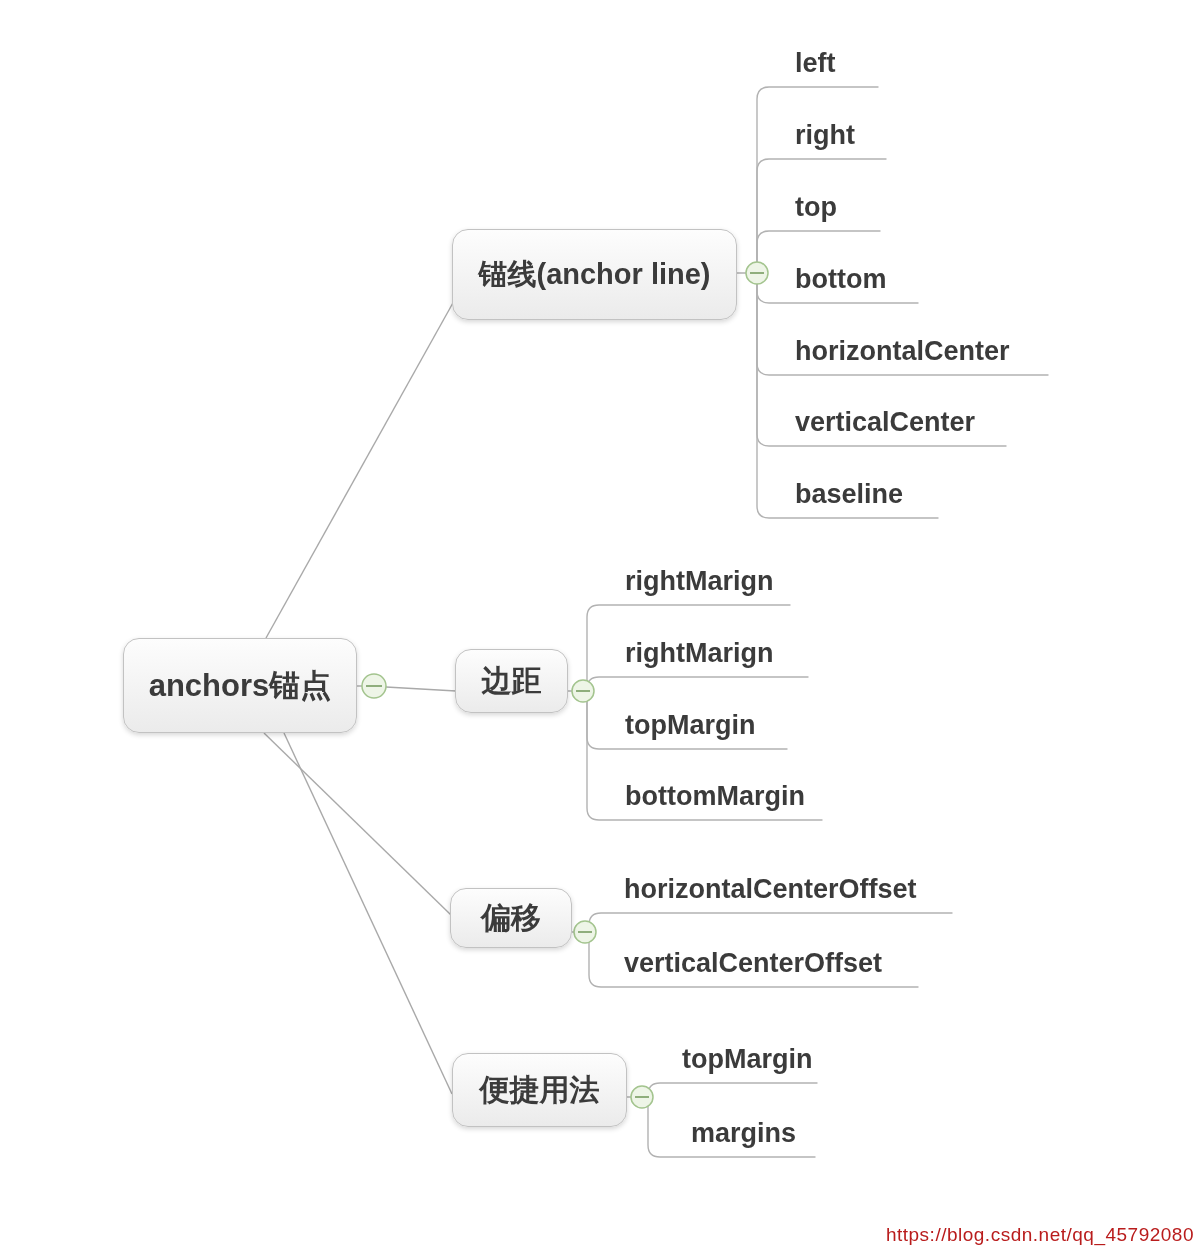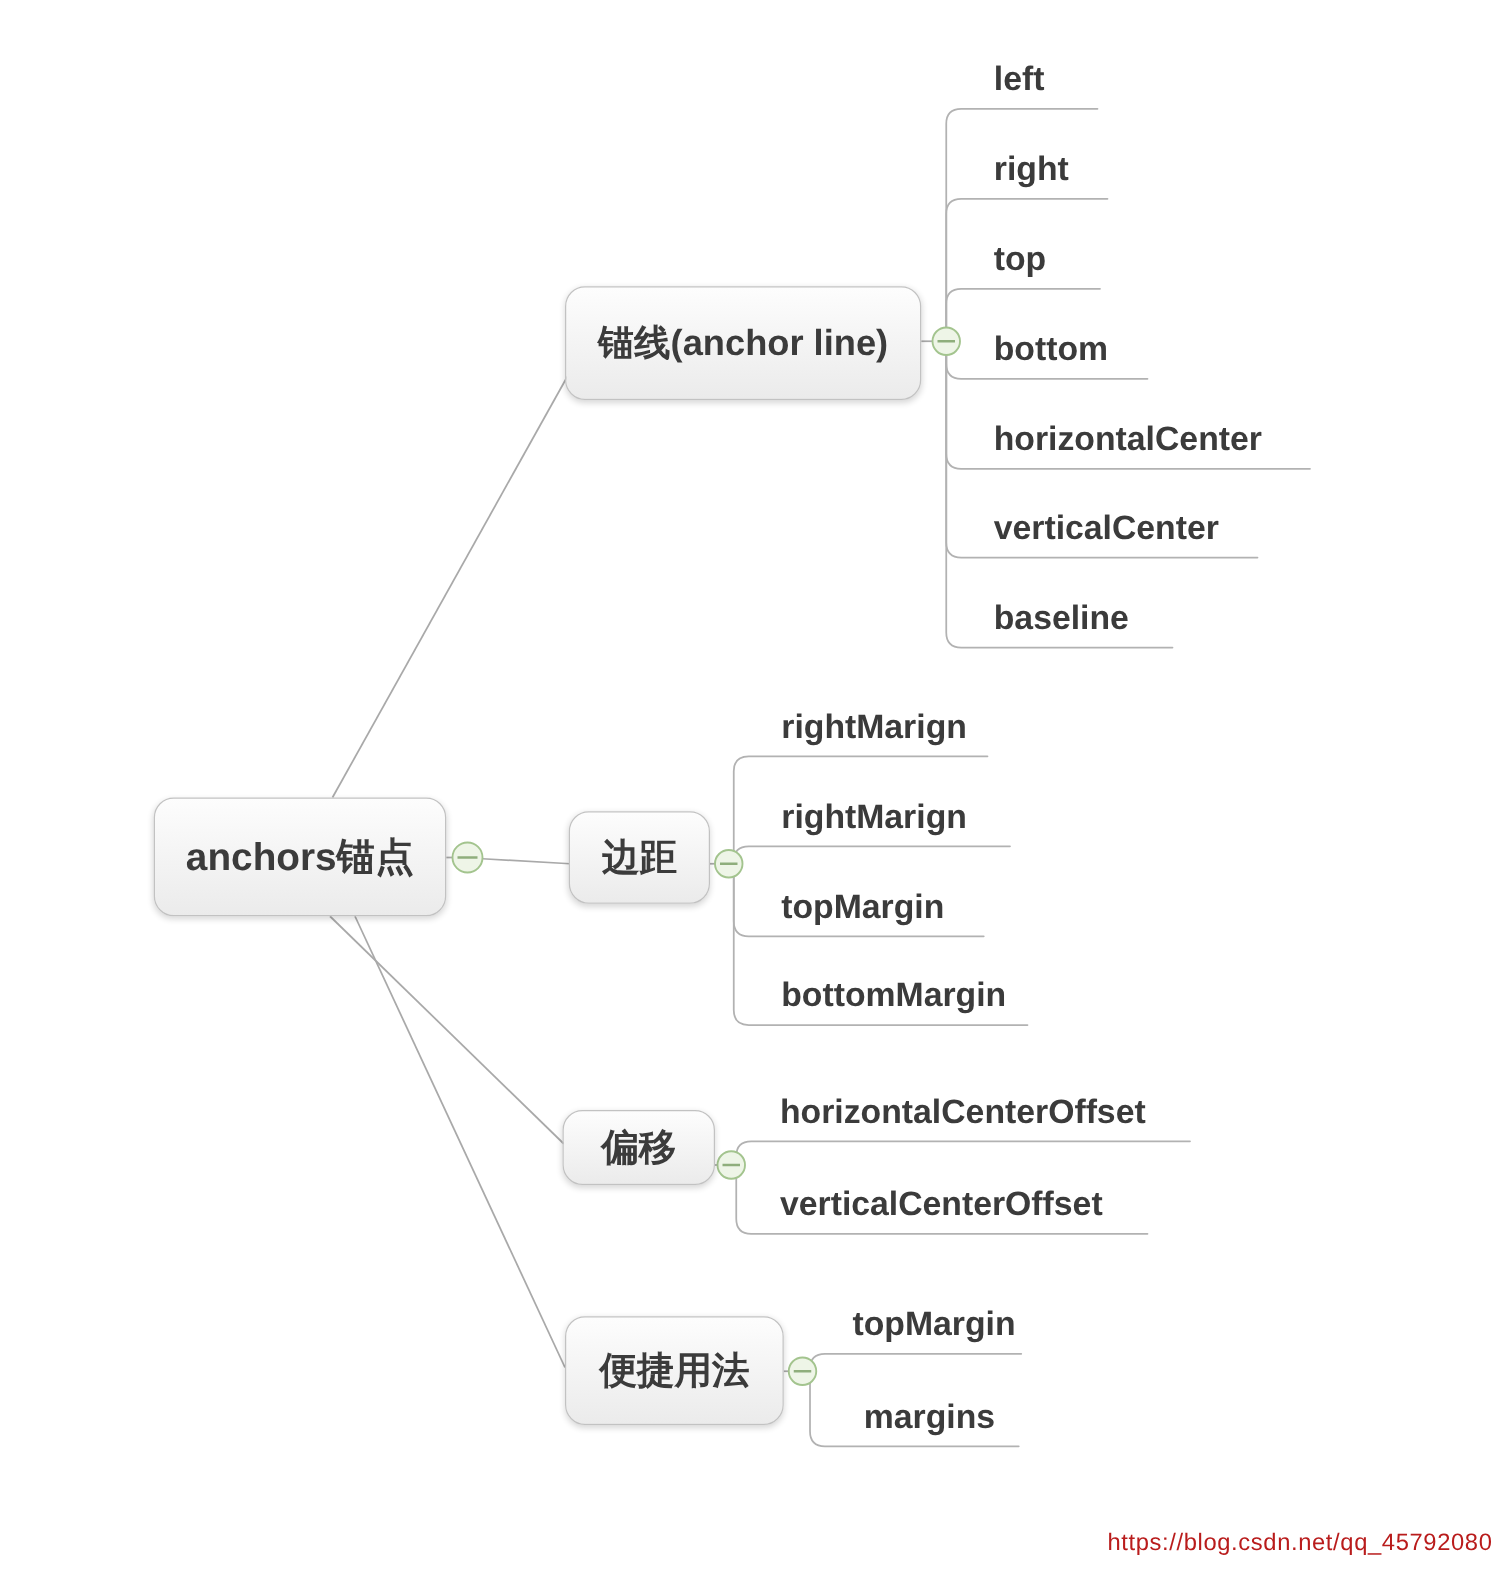--- a/index.html
+++ b/index.html
@@ -112,22 +112,22 @@
       <div class="leaf-label" style="left: 795px; top: 187px; color: rgb(59, 59, 59);">top</div>
       <div class="leaf-label" style="left: 795px; top: 259px; color: rgb(59, 59, 59);">bottom</div>
       <div class="leaf-label" style="left: 795px; top: 331px; color: rgb(59, 59, 59);">horizontalCenter</div>
       <div class="leaf-label" style="left: 795px; top: 402px; color: rgb(59, 59, 59);">verticalCenter</div>
       <div class="leaf-label" style="left: 795px; top: 474px; color: rgb(59, 59, 59);">baseline</div>
       <div class="node" style="left: 452px; top: 229px; width: 285px; height: 91px; font-size: 29px; background: linear-gradient(rgb(253, 253, 253), rgb(235, 235, 235)); border-color: rgb(194, 194, 194); color: rgb(59, 59, 59);">锚线(anchor line)</div>
       <div class="leaf-label" style="left: 625px; top: 561px; color: rgb(59, 59, 59);">rightMarign</div>
       <div class="leaf-label" style="left: 625px; top: 633px; color: rgb(59, 59, 59);">rightMarign</div>
       <div class="leaf-label" style="left: 625px; top: 705px; color: rgb(59, 59, 59);">topMargin</div>
       <div class="leaf-label" style="left: 625px; top: 776px; color: rgb(59, 59, 59);">bottomMargin</div>
-      <div class="node" style="left: 455px; top: 649px; width: 113px; height: 74px; font-size: 30px; background: linear-gradient(rgb(253, 253, 253), rgb(235, 235, 235)); border-color: rgb(194, 194, 194); color: rgb(59, 59, 59);">边距</div>
+      <div class="node" style="left: 455px; top: 649px; width: 113px; height: 64px; font-size: 30px; background: linear-gradient(rgb(253, 253, 253), rgb(235, 235, 235)); border-color: rgb(194, 194, 194); color: rgb(59, 59, 59);">边距</div>
       <div class="leaf-label" style="left: 624px; top: 869px; color: rgb(59, 59, 59);">horizontalCenterOffset</div>
       <div class="leaf-label" style="left: 624px; top: 943px; color: rgb(59, 59, 59);">verticalCenterOffset</div>
       <div class="node" style="left: 450px; top: 888px; width: 122px; height: 60px; font-size: 30px; background: linear-gradient(rgb(253, 253, 253), rgb(235, 235, 235)); border-color: rgb(194, 194, 194); color: rgb(59, 59, 59);">偏移</div>
       <div class="leaf-label" style="left: 682px; top: 1039px; color: rgb(59, 59, 59);">topMargin</div>
       <div class="leaf-label" style="left: 648px; top: 1113px; color: rgb(59, 59, 59); margin-left: 43px;">margins</div>
-      <div class="node" style="left: 452px; top: 1053px; width: 175px; height: 87px; font-size: 30px; background: linear-gradient(rgb(253, 253, 253), rgb(235, 235, 235)); border-color: rgb(194, 194, 194); color: rgb(59, 59, 59);">便捷用法</div>
+      <div class="node" style="left: 452px; top: 1053px; width: 175px; height: 74px; font-size: 30px; background: linear-gradient(rgb(253, 253, 253), rgb(235, 235, 235)); border-color: rgb(194, 194, 194); color: rgb(59, 59, 59);">便捷用法</div>
     </div>
   <div class="watermark" style="color: #b91c1c;">https://blog.csdn.net/qq_45792080</div>
 </div>
 
 </body></html>

